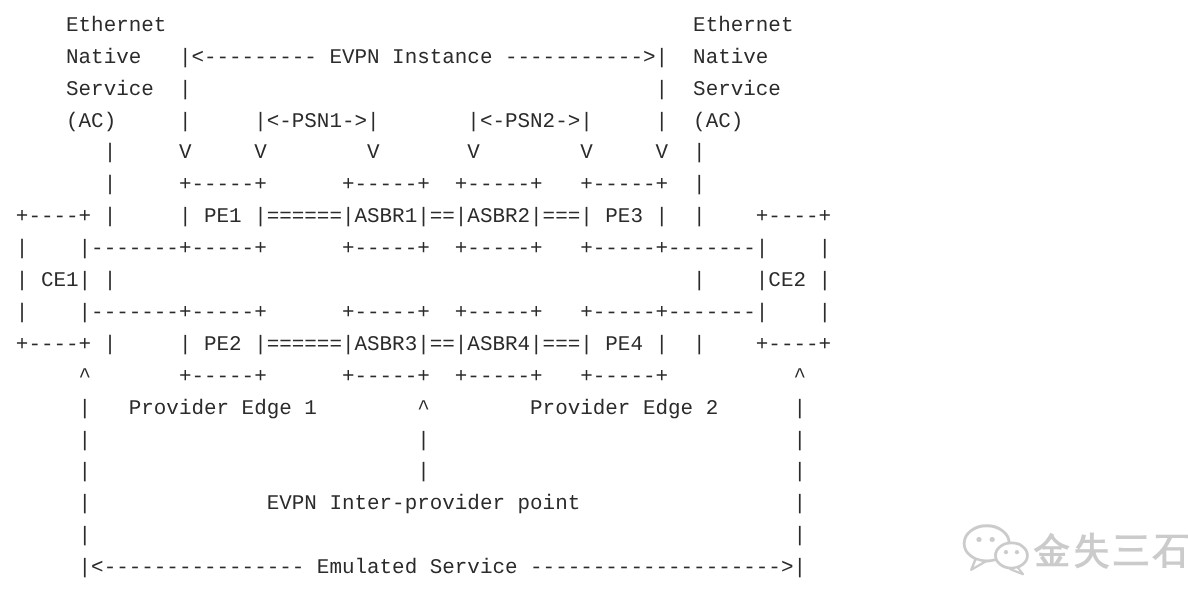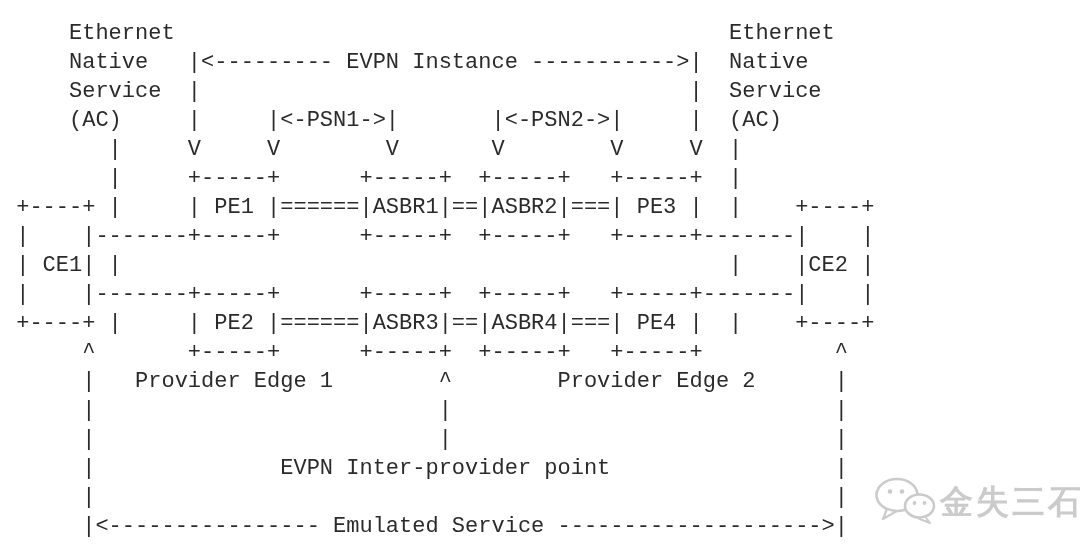--- a/index.html
+++ b/index.html
@@ -4,24 +4,24 @@
 <style>
   html, body { margin: 0; padding: 0; }
   body {
     width: 1080px; height: 553px;
     background: #ffffff;
     position: relative;
     overflow: hidden;
   }
   .ascii {
     position: absolute;
-    left: 3px; top: 19px;
+    left: 3px; top: 9px;
     margin: 0;
     font-family: "Liberation Mono", "DejaVu Sans Mono", monospace;
-    font-size: 22px;
+    font-size: 19px;
     line-height: 29px;
     letter-spacing: 0;
     white-space: pre;
     color: #2b2b2b;
   }
   .watermark {
     position: absolute;
     right: -4px; bottom: 24px;
     display: flex;
     align-items: center;

